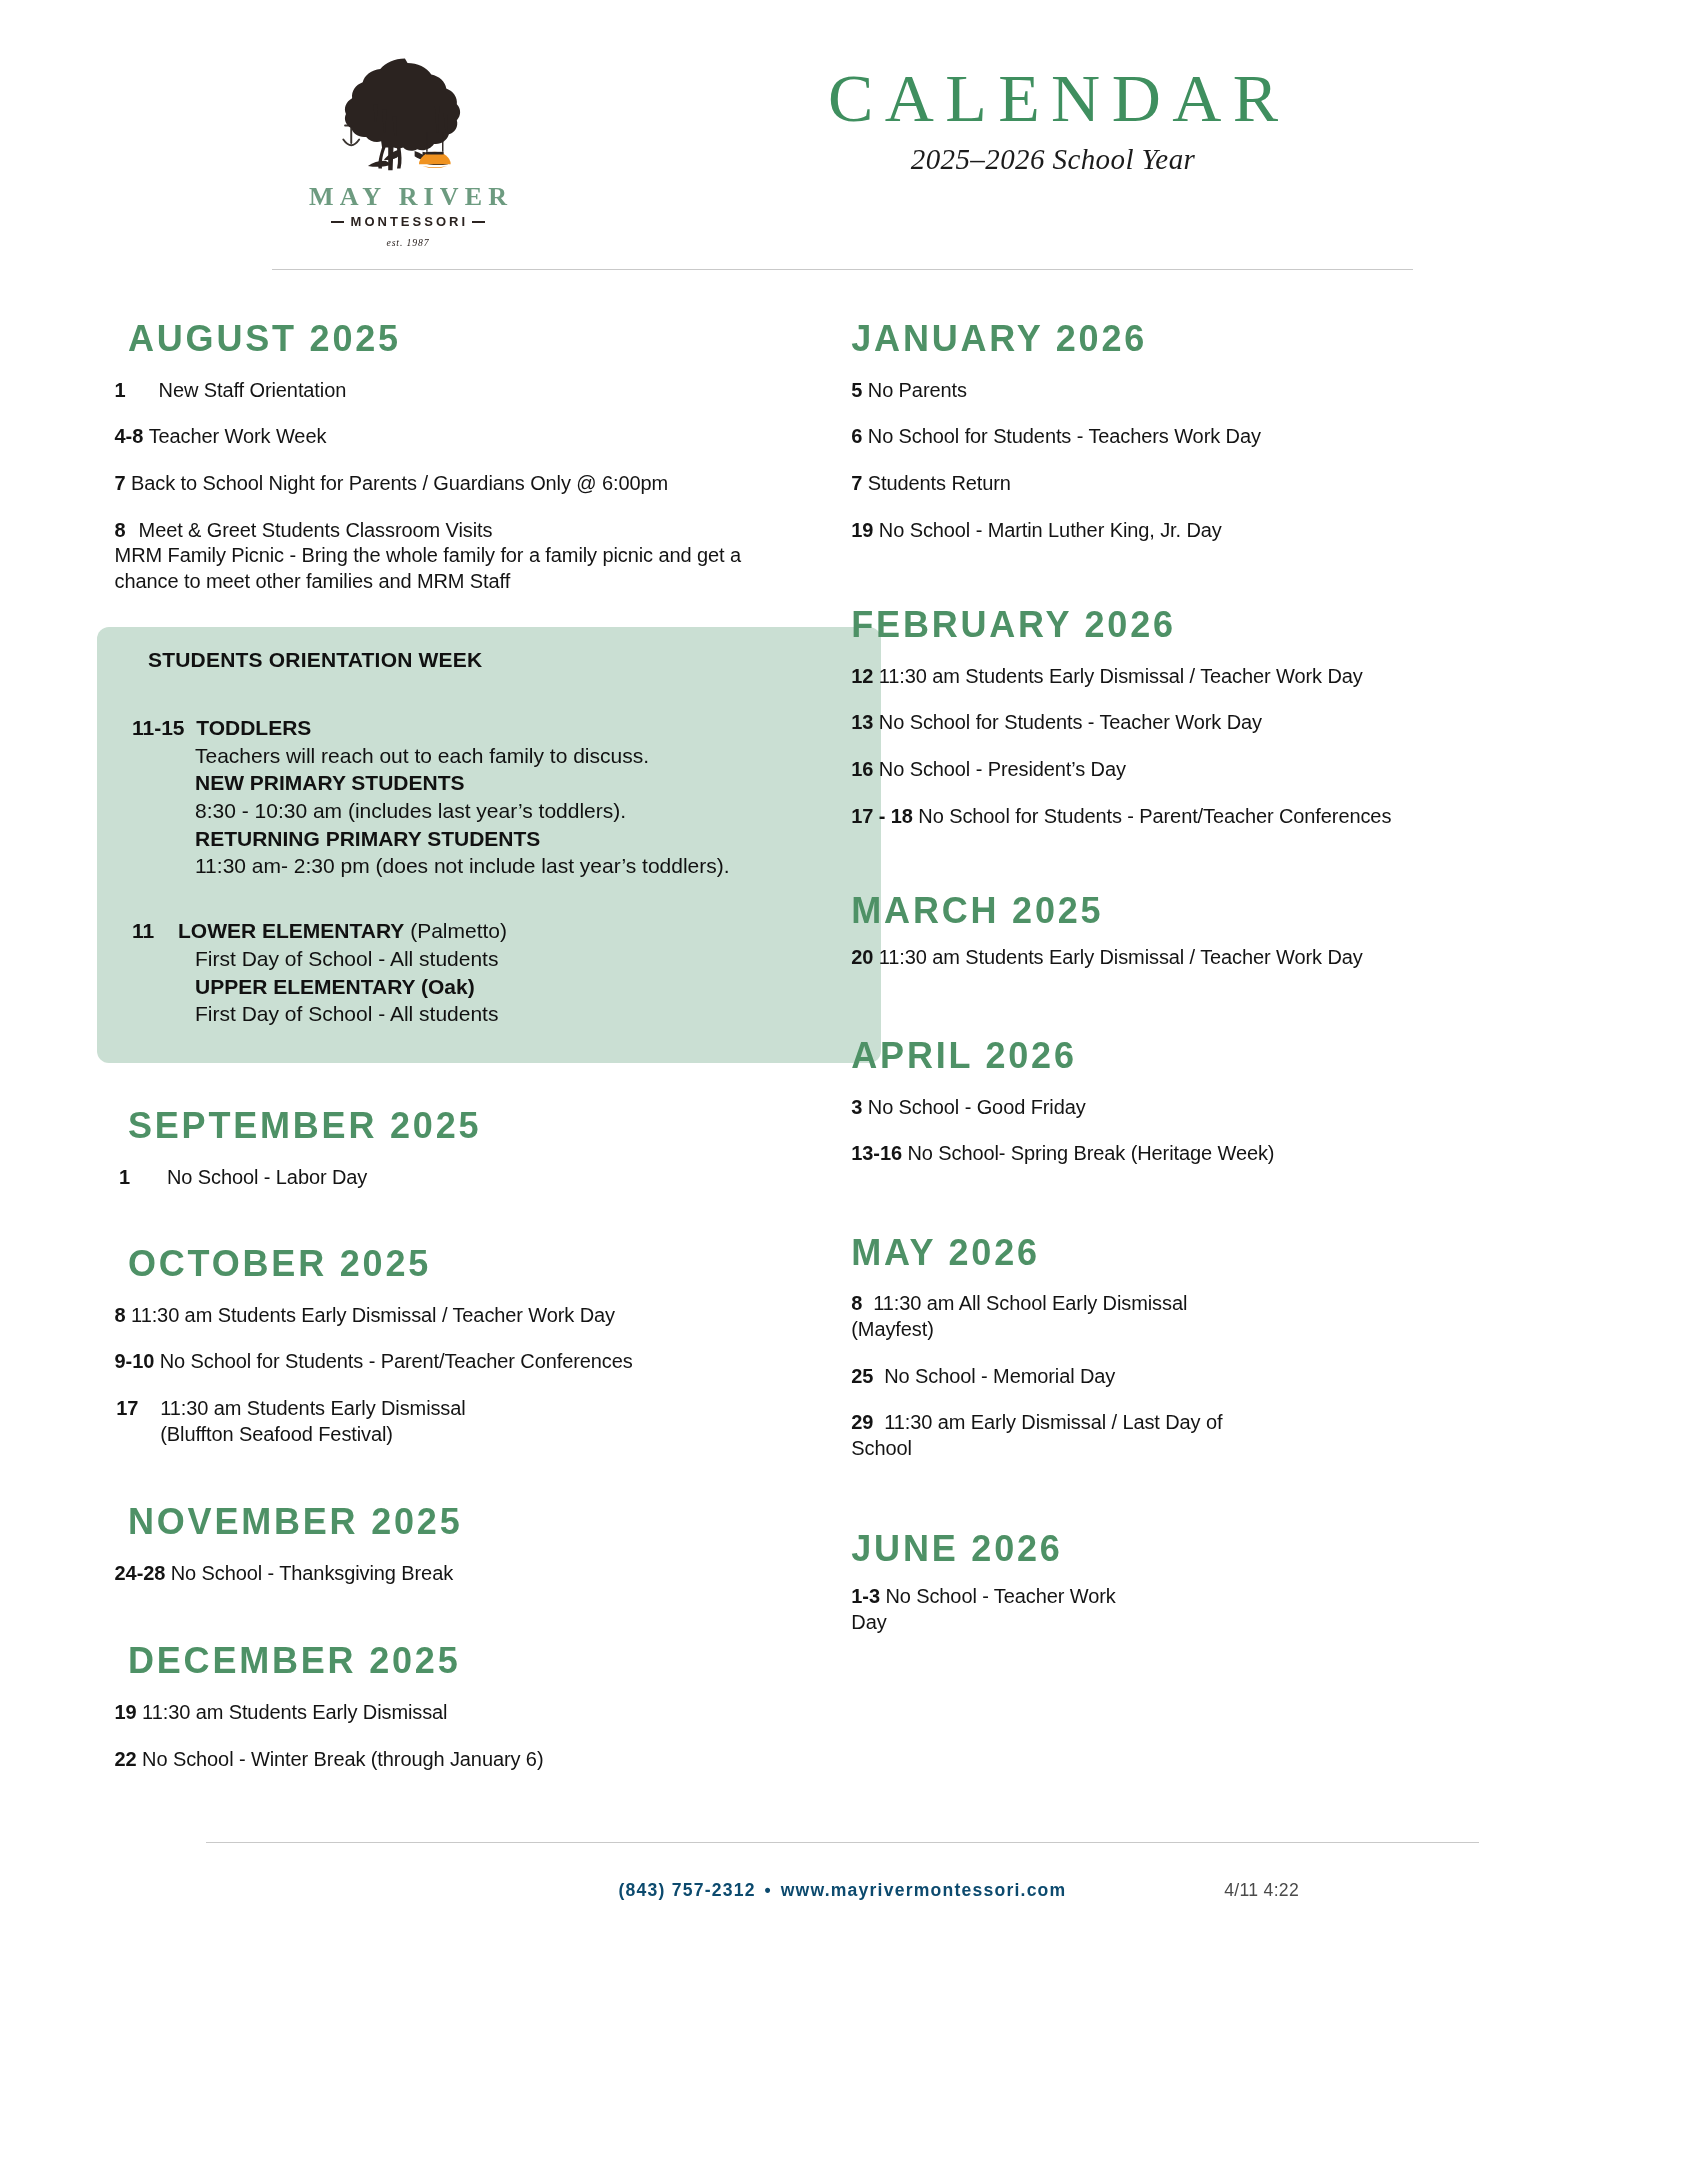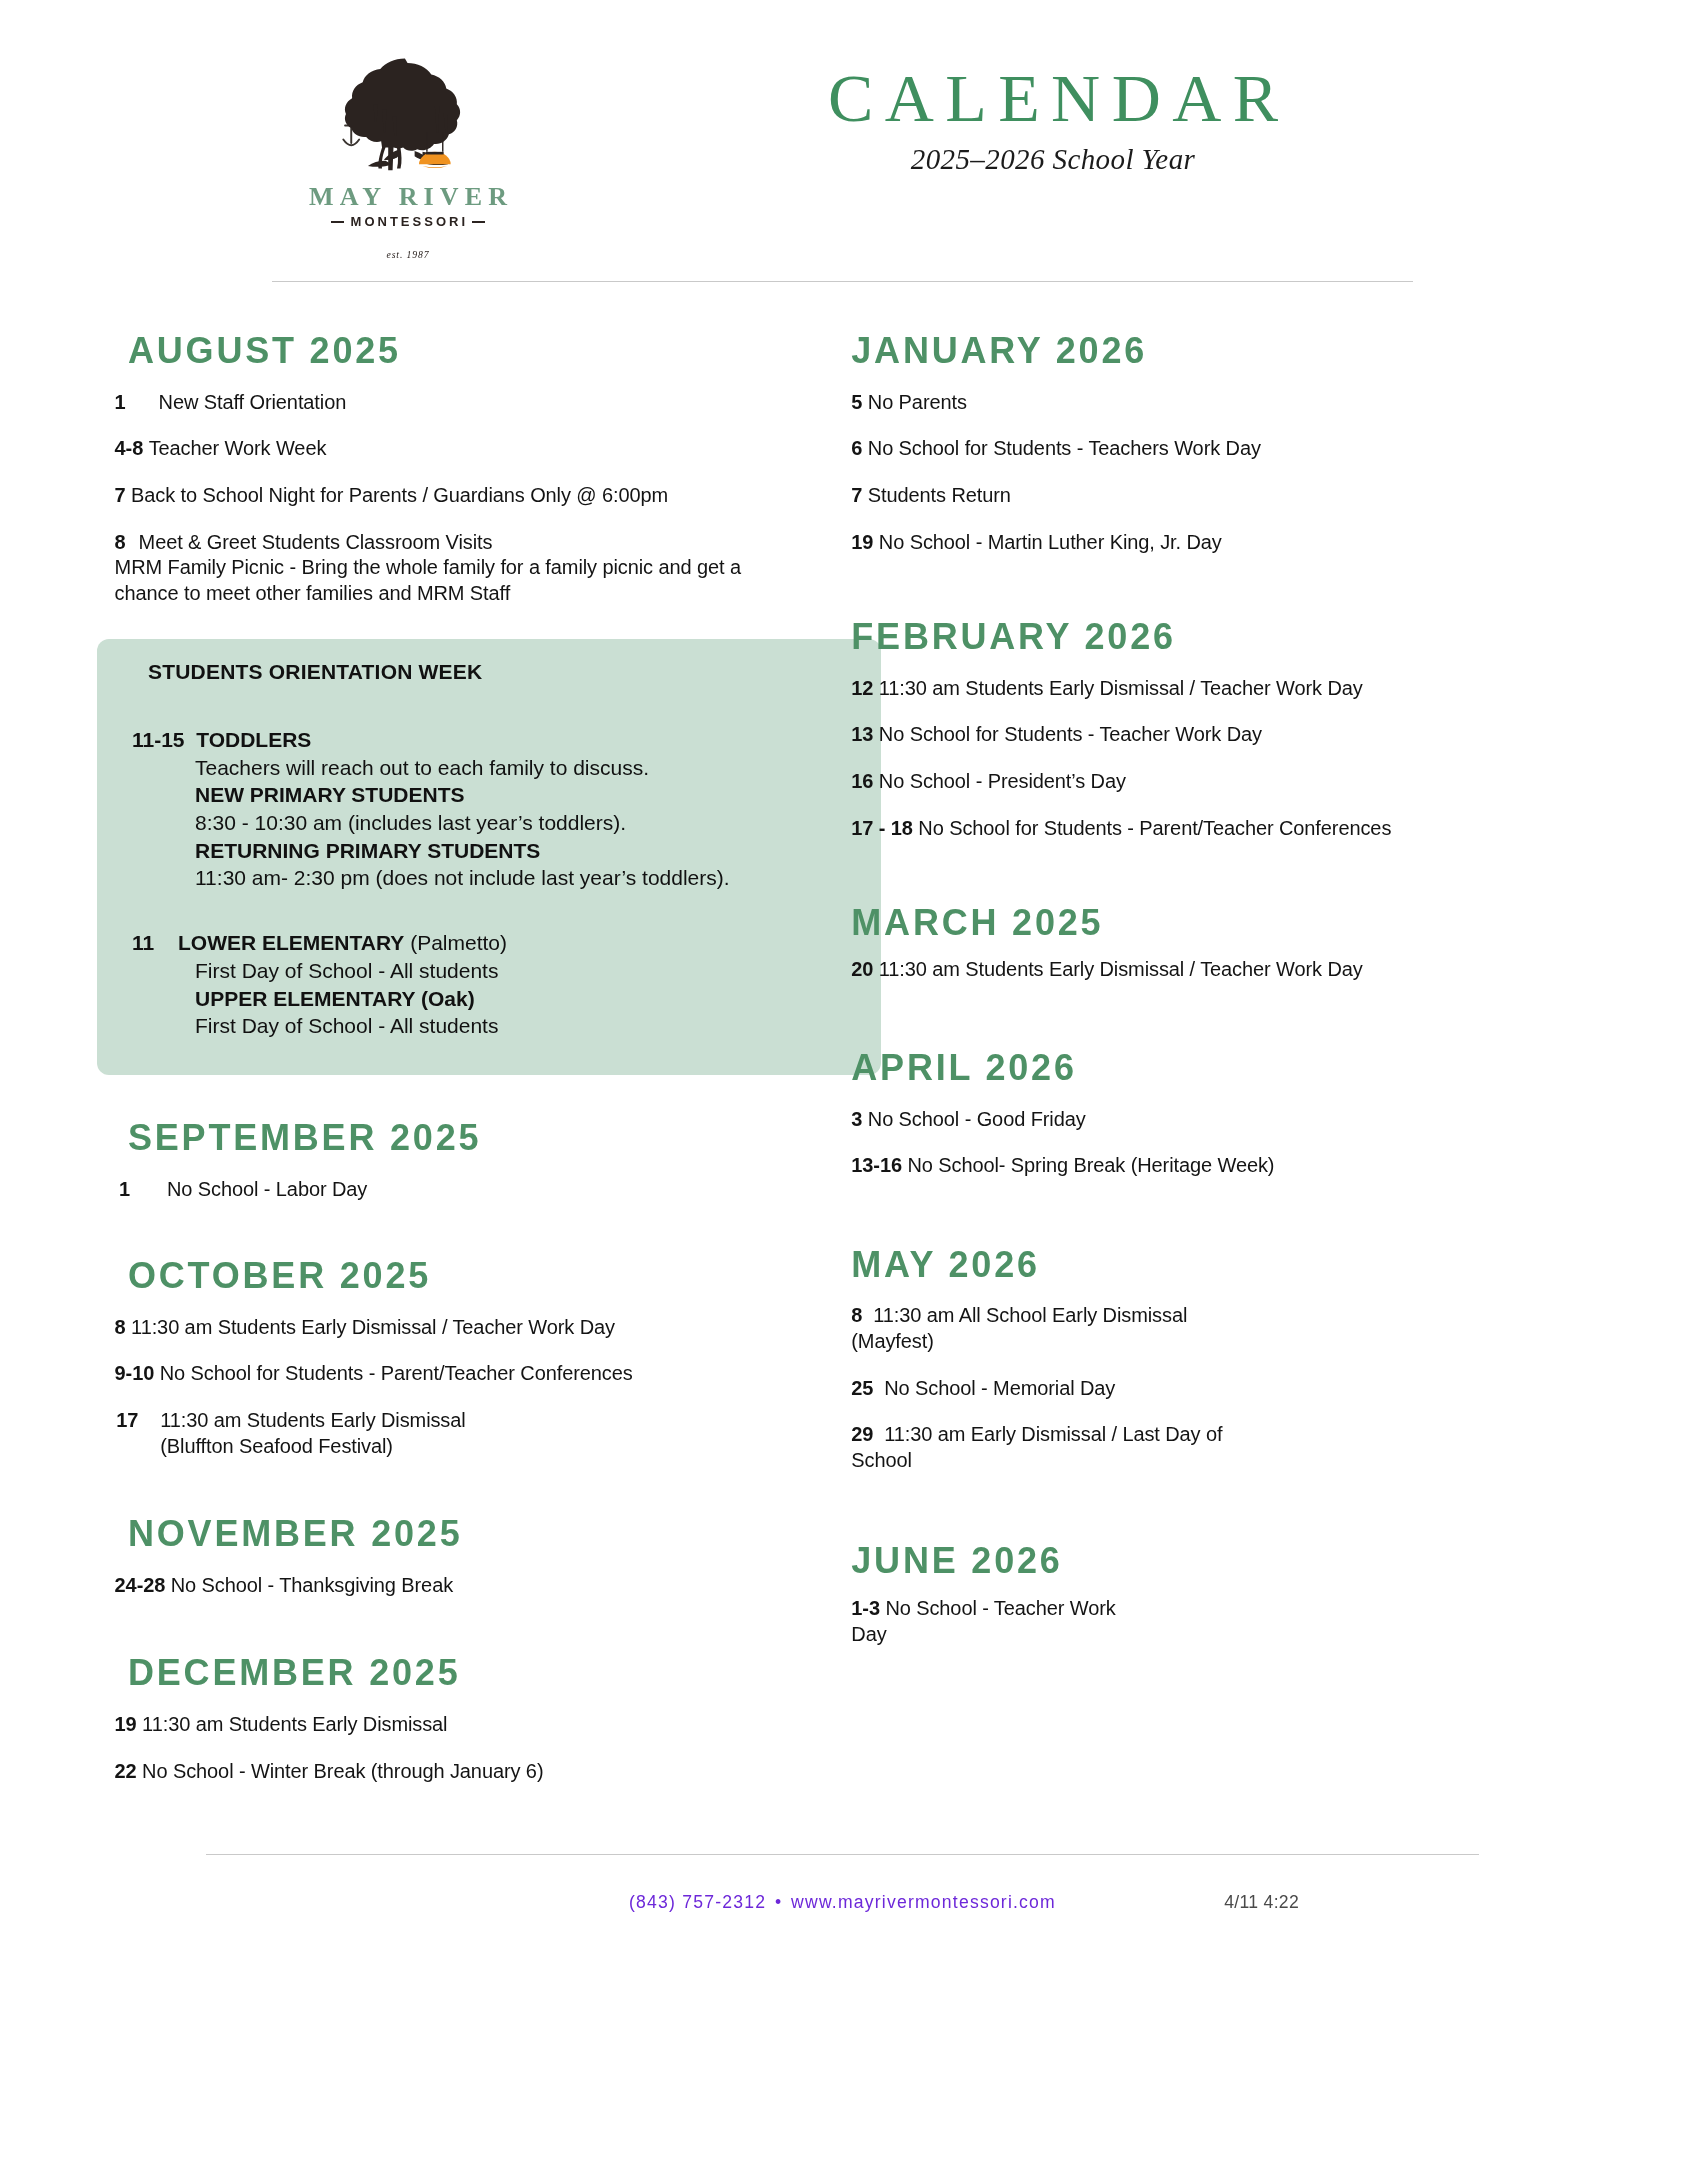--- a/index.html
+++ b/index.html
@@ -67,21 +67,21 @@
     color: #2b2320;
     font-weight: 700;
     text-indent: 2.6px;
   }
   .logo-est {
     font-family: "Liberation Serif", serif;
     font-style: italic;
     font-size: 9.7px;
     letter-spacing: 0.9px;
     color: #2b2320;
-    margin-top: 20px;
+    margin-top: 8px;
   }
 
   .title-block {
     flex: 1 1 auto;
     text-align: center;
     padding-right: 132px;
     padding-top: 16px;
   }
   .doc-title {
     font-family: "Liberation Serif", serif;
@@ -193,21 +193,22 @@
   }
   .footer {
     margin-top: 37px;
     position: relative;
     height: 35px;
   }
   .footer-center {
     text-align: center;
     font-size: 17.6px;
     letter-spacing: 1.2px;
-    color: #6d28d9;
+    color: #0c4a6e;
+    font-weight: bold;
   }
   .footer-dot { padding: 0 8.8px; }
   .footer-right {
     position: absolute;
     right: 386px;
     top: 0;
     font-size: 17.6px;
     color: #4a4a4a;
     letter-spacing: 0.3px;
   }

